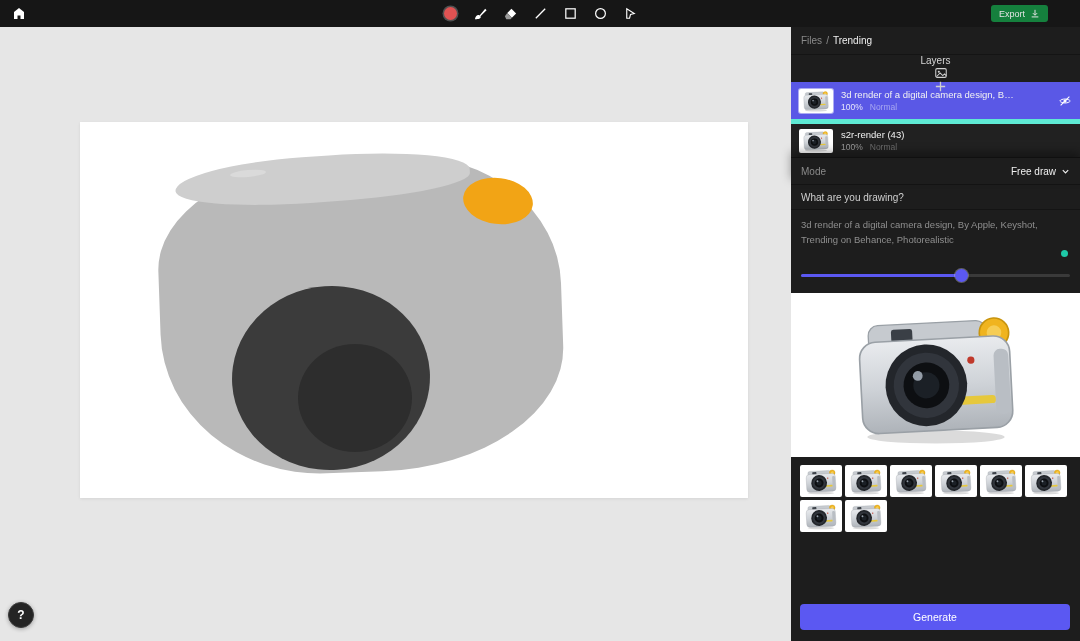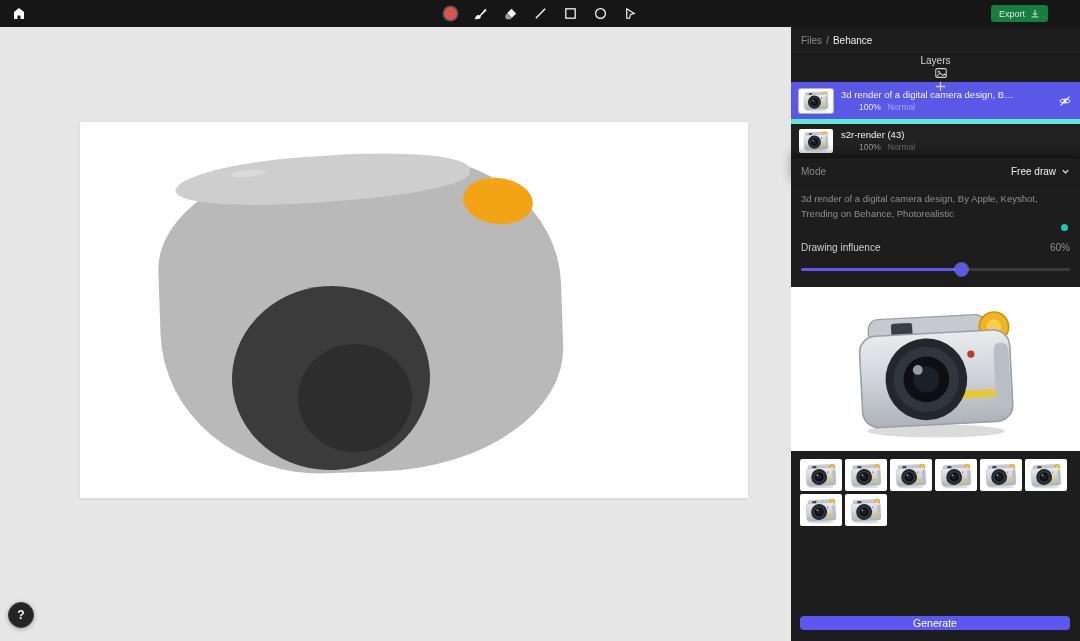--- a/index.html
+++ b/index.html
@@ -46,21 +46,21 @@
 
   .layer { display:flex; align-items:center; gap:8px; padding:0 8px; }
   .layer.selected { height:37px; background:#5a58e6; }
   .layer.normal { height:38px; background:#212121; border-top:5px solid #5eead4; }
   .layer.partial { height:14px; background:#212121; border-top:1px solid #181818; overflow:hidden; align-items:flex-start; padding-top:3px; }
   .lthumb { width:34px; height:24px; background:#fff; border-radius:2px; flex:none; display:flex;
     align-items:center; justify-content:center; overflow:hidden; }
   .layer.selected .lthumb { box-shadow:0 0 0 1px rgba(255,255,255,.5); }
   .lmeta { display:flex; flex-direction:column; gap:2px; min-width:0; }
   .lname { font-size:9.5px; white-space:nowrap; overflow:hidden; text-overflow:ellipsis; max-width:176px; color:#f2f2f2; }
-  .lsub { display:flex; gap:7px; font-size:8.5px;margin-left:18px; }
+  .lsub { display:flex; gap:7px; font-size:8.5px; }
   .layer.selected .lop { color:rgba(255,255,255,.85); }
   .layer.selected .lbl { color:rgba(255,255,255,.45); }
   .layer.normal .lop { color:#9c9c9c; }
   .layer.normal .lbl { color:#6d6d6d; }
   .leye { margin-left:auto; background:none; border:none; cursor:pointer; display:flex; padding:0; }
 
   .mode-row { height:27px; display:flex; align-items:center; justify-content:space-between; padding:0 10px;
     background:#1d1d1d; border-top:1px solid #101010; box-shadow:0 -5px 10px rgba(0,0,0,.35); position:relative; }
   .mode-label { color:#8a8a8a; }
   .mode-value { display:flex; align-items:center; gap:5px; color:#efefef; background:none; border:none;
@@ -79,21 +79,21 @@
   .slider .fill { position:absolute; left:0; top:5px; height:3px; background:#5b58f2; border-radius:2px; }
   .slider .knob { position:absolute; right:-6px; top:-5px; width:13px; height:13px; border-radius:50%;
     background:#5b58f2; box-shadow:0 0 0 1px rgba(255,255,255,.3), 0 1px 3px rgba(0,0,0,.4); }
 
   .preview { height:164px; background:#ffffff; display:flex; align-items:center; justify-content:center; }
 
   .thumbs { padding:8px 9px; display:flex; flex-wrap:wrap; gap:3px; }
   .tcell { width:42px; height:32px; background:#fff; border-radius:2px; display:flex; align-items:center;
     justify-content:center; cursor:pointer; overflow:hidden; }
 
-  .generate-btn { position:absolute; left:9px; right:10px; bottom:11px; height:14px; background:#5b58f2;
+  .generate-btn { position:absolute; left:9px; right:10px; bottom:11px; height:26px; background:#5b58f2;
     border:none; border-radius:4px; color:#fff; font-size:10.5px; cursor:pointer; font-family:inherit; }
 
   .help-btn { position:absolute; left:8px; bottom:13px; width:26px; height:26px; border-radius:50%;
     background:#242424; border:1px solid #3a3a3a; color:#fff; font-size:12px; font-weight:bold;
     cursor:pointer; z-index:30; box-shadow:0 1px 4px rgba(0,0,0,.3); font-family:inherit; }
 
   svg { display:block; }
 </style>
 </head>
 <body>
@@ -189,21 +189,21 @@
       <div class="sk sk-lens-inner"></div>
       <div class="sk sk-orange"></div>
     </div>
   </main>
 
   <aside class="sidebar">
 
     <div class="crumbs">
       <span class="crumb-root">Files</span>
       <span class="crumb-sep">/</span>
-      <span class="crumb-cur">Behance</span>
+      <span class="crumb-cur">Trending</span>
     </div>
 
     <div class="layers-head">
       <span>Layers</span>
       <span class="spacer"></span>
       <button class="icon-btn">
         <svg width="14" height="14" viewBox="0 0 16 16">
             <rect x="2" y="3" width="12" height="10" rx="1.5" fill="none" stroke="#cfcfcf" stroke-width="1.2"></rect>
             <circle cx="5.5" cy="6.5" r="1.2" fill="#cfcfcf"></circle>
             <path d="M3 12 L7 8 L10 11 L12 9 L14 11" fill="none" stroke="#cfcfcf" stroke-width="1.2"></path>
@@ -259,29 +259,28 @@
     <div class="mode-row">
       <span class="mode-label">Mode</span>
       <button class="mode-value">
         <span>Free draw</span>
         <svg width="9" height="9" viewBox="0 0 10 10">
             <path d="M2 3.5 L5 6.5 L8 3.5" fill="none" stroke="#efefef" stroke-width="1.3"></path>
           </svg>
       </button>
     </div>
 
+    <div class="prompt-head">
+      <span>What are you drawing?</span>
+    </div>
     <div class="prompt-body">
       <span>3d render of a digital camera design, By Apple, Keyshot, Trending on Behance, Photorealistic</span>
       <span class="prompt-dot"></span>
     </div>
 
-    <div class="influence-row">
-      <span class="influence-label">Drawing influence</span>
-      <span class="influence-value">60%</span>
-    </div>
     <div class="slider">
       <div class="track"></div>
       <div class="fill" style="width:60%">
         <div class="knob"></div>
       </div>
     </div>
 
     <div class="preview">
       <svg width="196" height="144" viewBox="0 0 120 88">
           <use href="#cam"></use>

